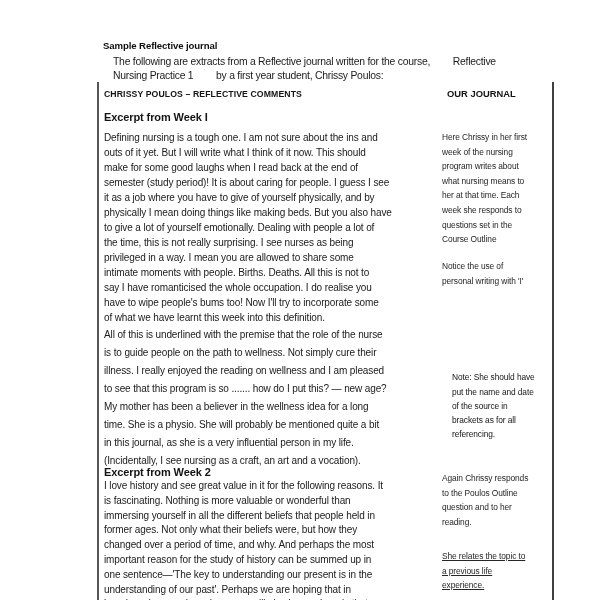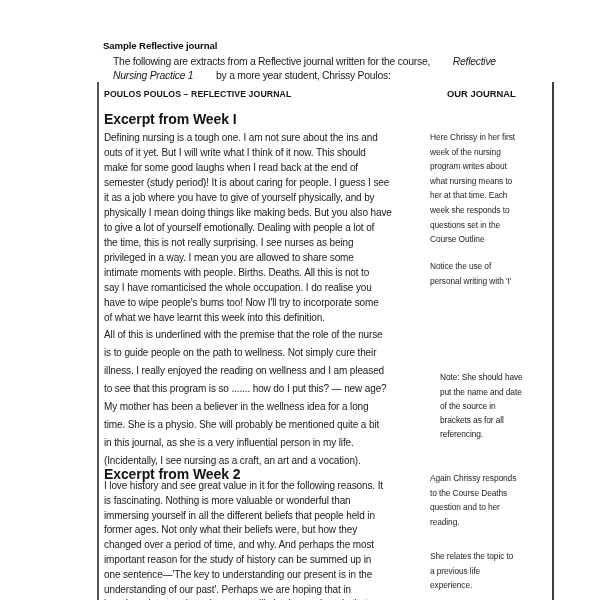--- a/index.html
+++ b/index.html
@@ -20,21 +20,21 @@
     letter-spacing: -0.1px;
     white-space: nowrap;
   }
   .intro {
     left: 73px; top: 25px;
     font-size: 10.4px; line-height: 13.8px;
     letter-spacing: -0.25px;
     color: #1b1b1b;
     white-space: nowrap;
   }
-  .intro .it { font-style: italic; }
+  .intro .it { }
 
   .v-border {
     top: 52px; width: 2px; height: 548px;
     background: #4b4b4b;
   }
   .v-border.left  { left: 67px;  background: #565656; }
   .v-border.right { left: 522px; background: #3f3f3f; }
 
   .journal-header {
     left: 74px; top: 59px;
@@ -43,64 +43,64 @@
     white-space: nowrap;
   }
   .comments-header {
     left: 417px; top: 58px;
     font-size: 9.4px; font-weight: 700; color: #141414;
     white-space: nowrap;
   }
 
   .excerpt-heading {
     left: 74px;
-    font-size: 14px; font-weight: 700; color: #141414;
+    font-size: 11px; font-weight: 700; color: #141414;
     letter-spacing: -0.1px;
     white-space: nowrap;
   }
   .heading-week1 { top: 81px; }
   .heading-week2 { top: 436px; text-align: center; }
 
   .body-para {
     left: 74px;
     font-size: 10px; letter-spacing: -0.12px;
     color: #202020;
     white-space: pre;
   }
   .para-week1a { top: 100px;  line-height: 15px; }
   .para-week1b { top: 296px; line-height: 18px; }
   .para-week2  { top: 449px; line-height: 14.8px; }
 
   .comment {
-    left: 400px; width: 103px;
+    left: 412px; width: 103px;
     font-size: 8.4px; letter-spacing: -0.1px; line-height: 14.6px;
     color: #262626;
     white-space: pre;
   }
   .comment .note { font-weight: 400; color: #161616; }
   .comment-1 { top: 100px; }
   .comment-2 { top: 229px; }
   .comment-3 { top: 302px; line-height: 14.2px; }
   .comment-4 { top: 441px; }
-  .comment-5 { top: 519px; }
+  .comment-5 { top: 519px; text-decoration: underline; }
 </style>
 </head>
 <body>
 
 <div class="abs page-title">Sample Reflective journal</div>
 
 <div class="abs intro">
   <span>The following are extracts from a Reflective journal written for the course, </span><span class="it">Reflective</span><br>
-  <span class="it">Nursing Practice 1</span><span> by a more year student, Chrissy Poulos:</span>
+  <span class="it">Nursing Practice 1</span><span> by a first year student, Chrissy Poulos:</span>
 </div>
 
 <div class="abs v-border left"></div>
 <div class="abs v-border right"></div>
 
-<div class="abs journal-header">POULOS POULOS – REFLECTIVE JOURNAL</div>
+<div class="abs journal-header">CHRISSY POULOS – REFLECTIVE COMMENTS</div>
 <div class="abs comments-header">OUR JOURNAL</div>
 
 <div class="abs excerpt-heading heading-week1">Excerpt from Week I</div>
 <div class="abs body-para para-week1a">Defining nursing is a tough one. I am not sure about the ins and
 outs of it yet. But I will write what I think of it now. This should
 make for some good laughs when I read back at the end of
 semester (study period)! It is about caring for people. I guess I see
 it as a job where you have to give of yourself physically, and by
 physically I mean doing things like making beds. But you also have
 to give a lot of yourself emotionally. Dealing with people a lot of
@@ -141,18 +141,18 @@
 <div class="abs comment comment-2">Notice the use of
 personal writing with 'I'</div>
 <div class="abs comment comment-3">
   <div class="note">Note: She should have
 put the name and date
 of the source in
 brackets as for all
 referencing.</div>
 </div>
 <div class="abs comment comment-4">Again Chrissy responds
-to the Course Deaths
+to the Poulos Outline
 question and to her
 reading.</div>
 <div class="abs comment comment-5">She relates the topic to
 a previous life
 experience.</div>
 
 </body></html>

